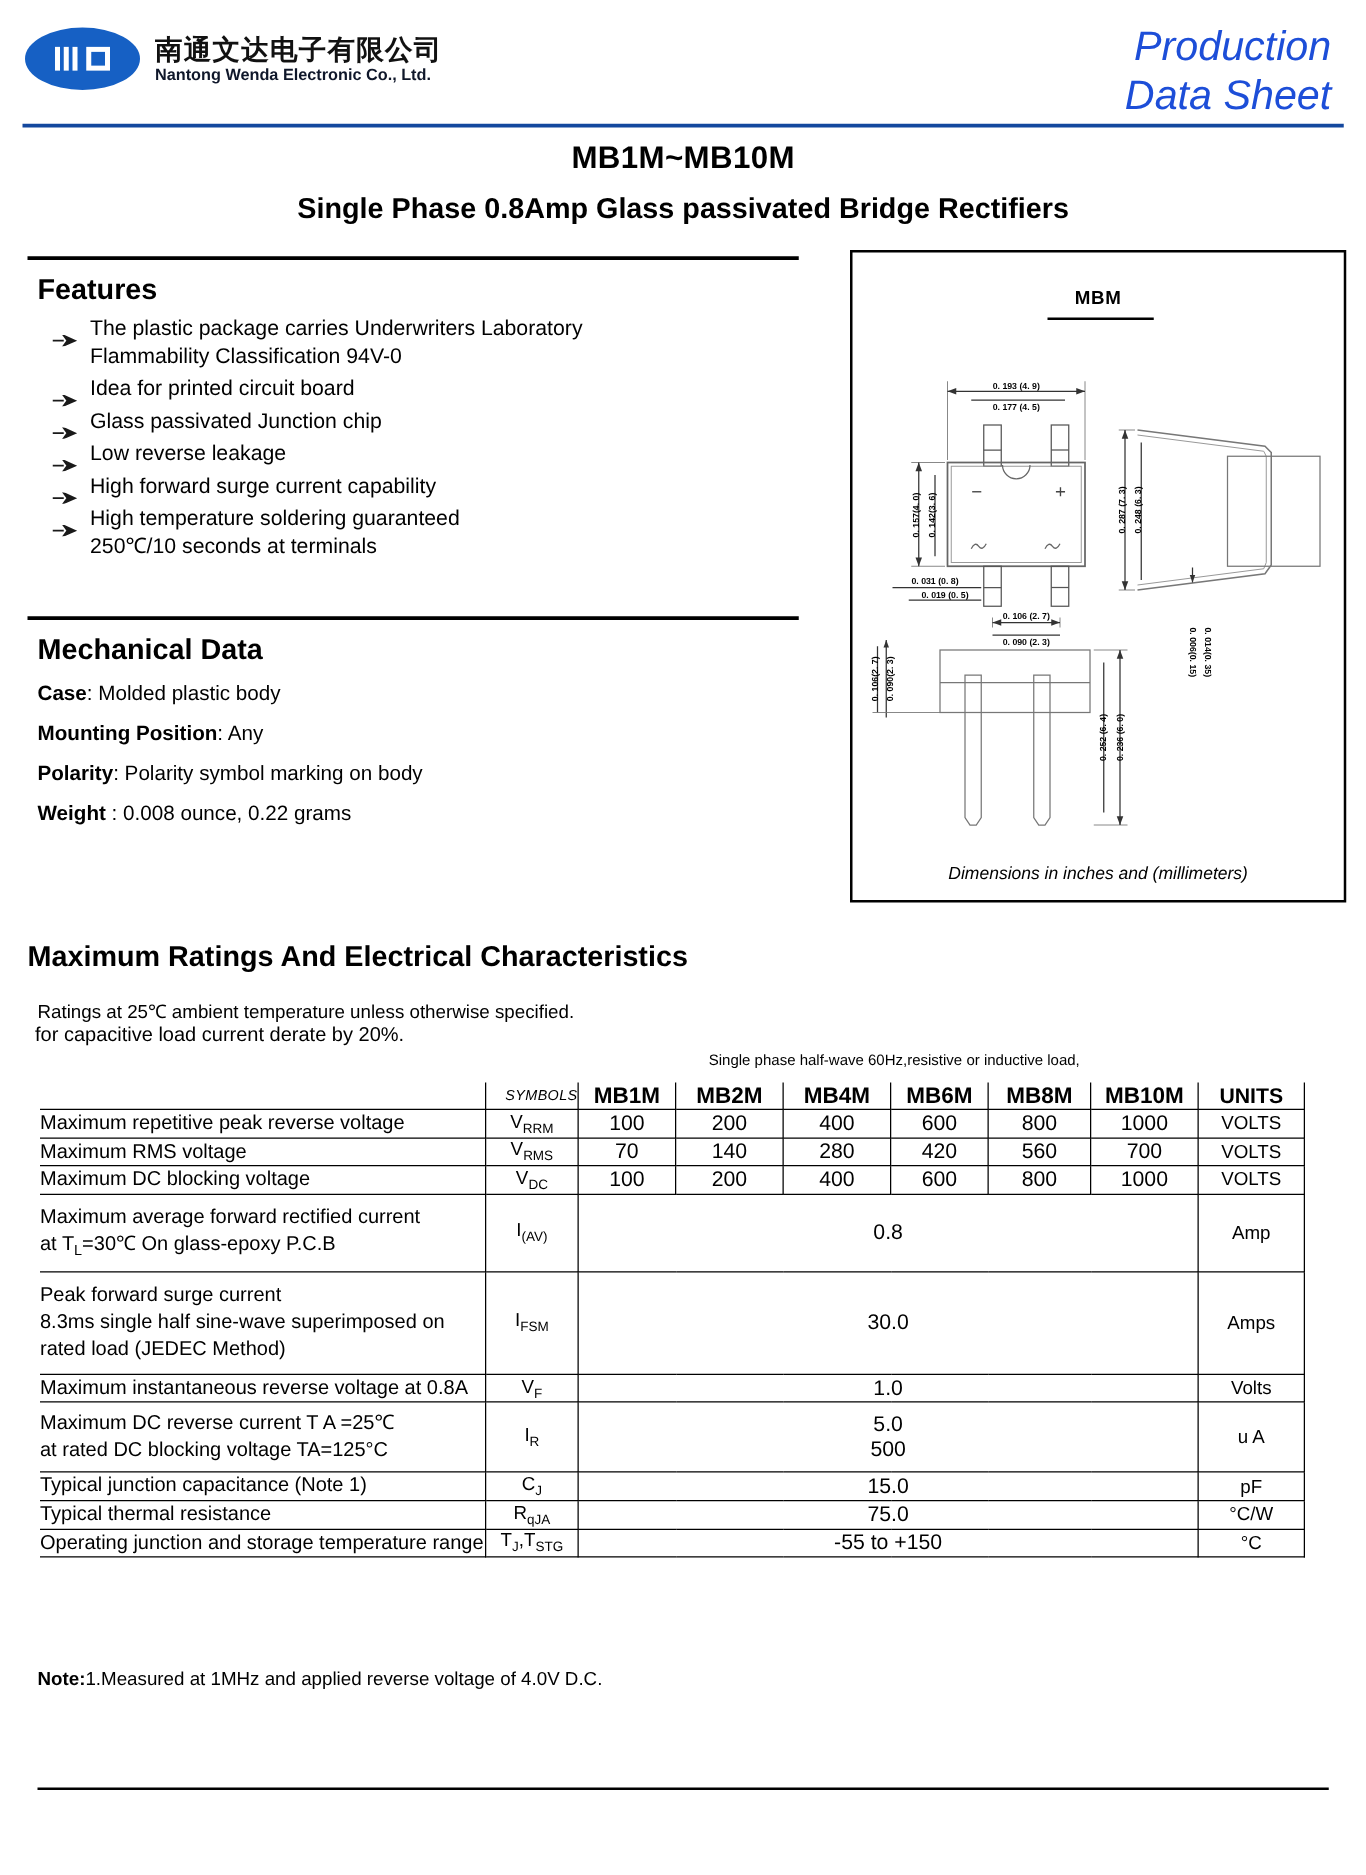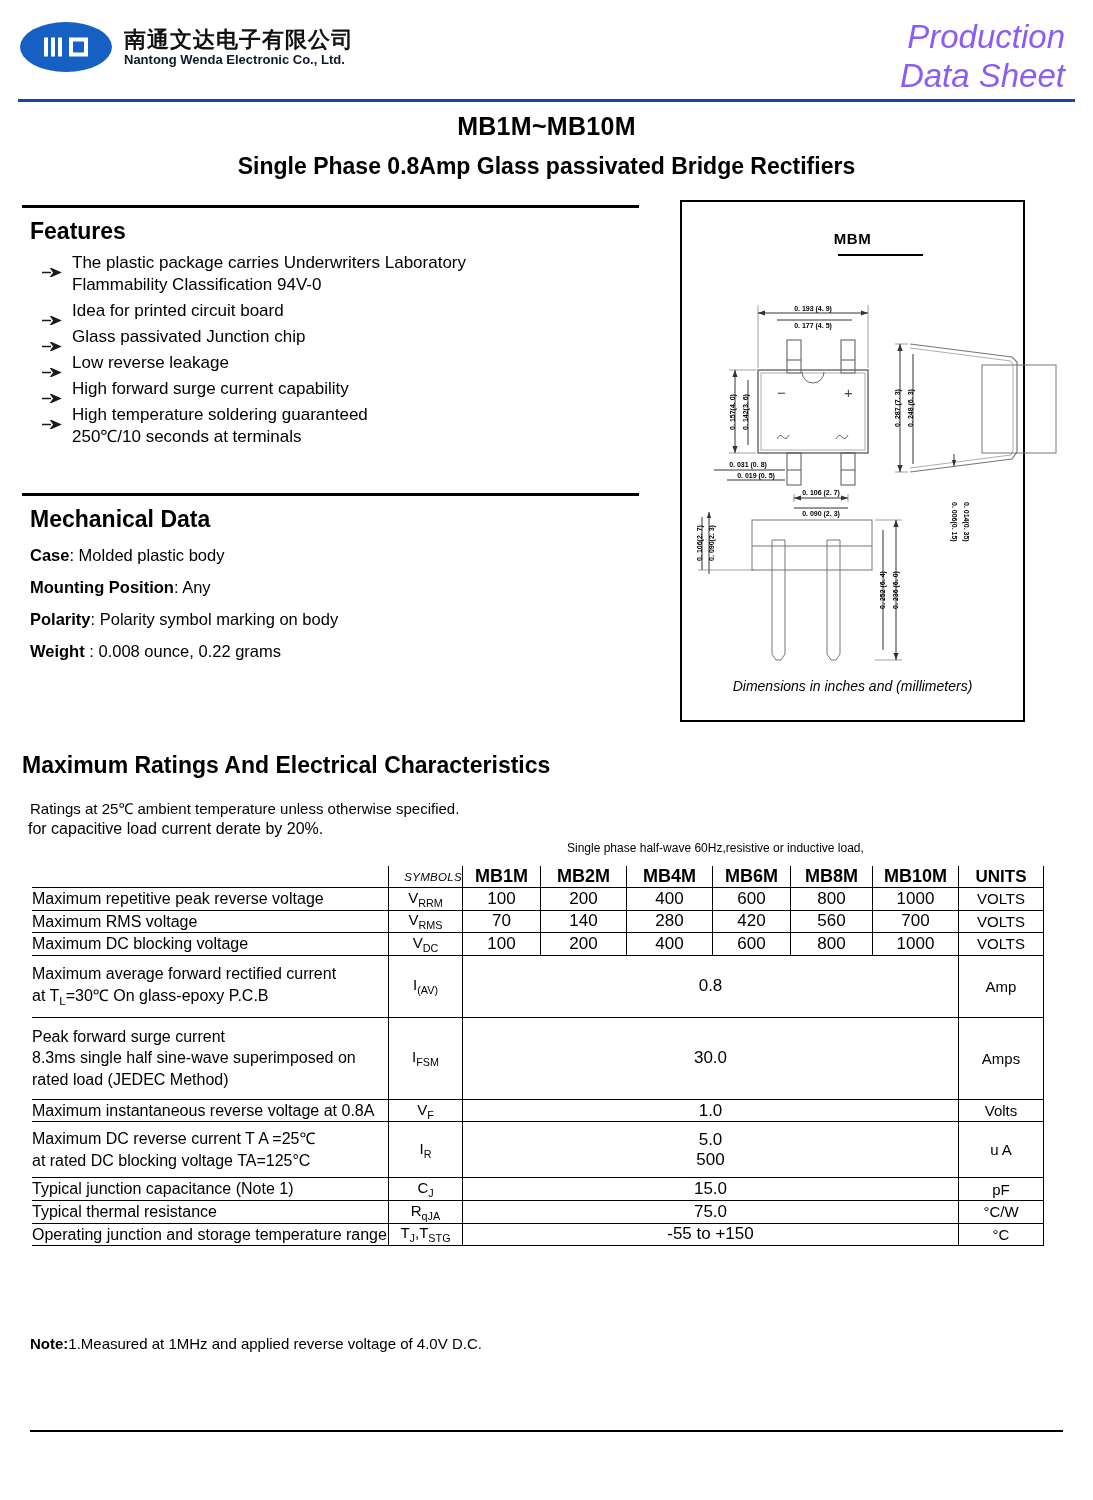--- a/index.html
+++ b/index.html
@@ -24,21 +24,21 @@
   .logo-ellipse .b { background:#fff; }
   .logo-ellipse .b1 { width:4px; height:19px; }
   .logo-ellipse .b2 { width:4px; height:19px; }
   .logo-ellipse .b3 { width:4px; height:19px; }
   .logo-ellipse .sq { width:19px; height:19px; border:4px solid #fff; margin-left:4px; }
   .logo-text { line-height:1.05; }
   .logo-cn { font-size:22px; font-weight:bold; letter-spacing:1px; color:#111; }
   .logo-en { font-size:13px; font-weight:bold; color:#0f172a; margin-top:2px; }
   .prod-sheet {
     position:absolute; right:28px; top:18px;
-    text-align:right; color:#8b5cf6; font-style:italic;
+    text-align:right; color:#1d4ed8; font-style:italic;
     font-family:"Liberation Sans", sans-serif;
     font-size:33px; line-height:1.18; font-weight:500;
   }
   .hdr-rule { position:absolute; left:18px; top:99px; width:1057px; height:3px; background:#14489e; }
 
   
   .title-block { position:absolute; left:0; top:112px; width:1093px; text-align:center; }
   .title-1 { font-size:25px; font-weight:bold; letter-spacing:.3px; }
   .title-2 { font-size:23px; font-weight:bold; margin-top:12px; }
 
@@ -56,30 +56,30 @@
   }
   .feat-cont { padding-left:50px; font-size:17px; line-height:1.47; }
 
   .mech { margin-top:6px; }
   .mech-line { font-size:16.5px; line-height:1.95; margin-left:8px; }
   .mech-line b { font-weight:bold; }
 
   
   .pkg-box {
     position:absolute; left:680px; top:200px;
-    width:345px; height:522px;
+    width:397px; height:522px;
     border:2px solid #000; background:#fff;
   }
   .pkg-title {
     position:absolute; left:0; top:28px; width:100%;
     text-align:center; font-size:15px; font-weight:bold; letter-spacing:.5px;
   }
   .pkg-title-underline { position:absolute; left:156px; top:52px; width:85px; height:1.5px; background:#000; }
   .dim-caption {
-    position:absolute; left:0; bottom:26px; width:100%;
+    position:absolute; left:0; bottom:14px; width:100%;
     text-align:center; font-size:14px; font-style:italic;
   }
   svg.pkg-svg { position:absolute; left:0; top:0; width:397px; height:522px; }
   .dimtxt { font-family:"Liberation Sans", sans-serif; font-size:7px; fill:#000; font-weight:bold; }
 
   
   .ratings-head { position:absolute; left:22px; top:752px; font-size:23px; font-weight:bold; }
   .ratings-note1 { position:absolute; left:30px; top:798px; font-size:15px; }
   .ratings-note1b { position:absolute; left:567px; top:795px; font-size:12px;margin-top:46px; }
   .ratings-note2 { position:absolute; left:28px; top:820px; font-size:16px; }

